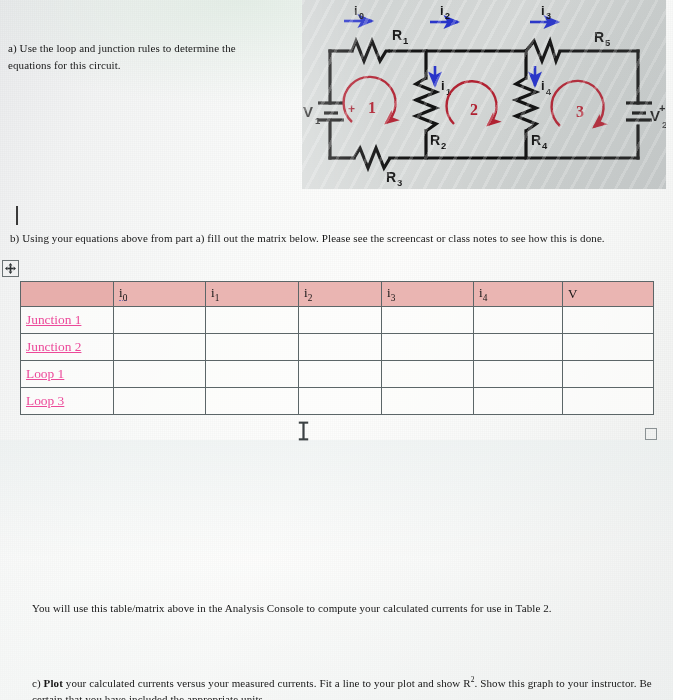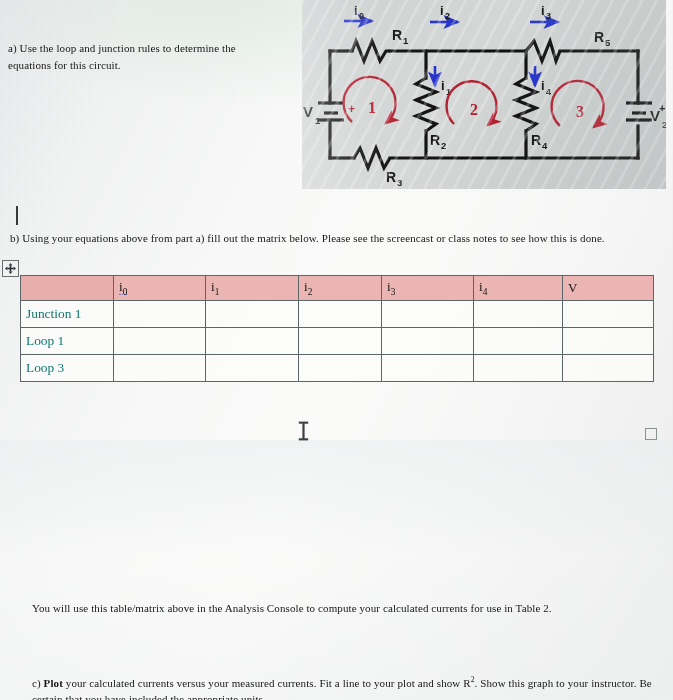--- a/index.html
+++ b/index.html
@@ -97,21 +97,21 @@
     inset: 0;
     background: linear-gradient(90deg, rgba(255,255,255,0.30) 0%, rgba(255,255,255,0.05) 22%, rgba(255,255,255,0.0) 50%, rgba(190,195,195,0.18) 100%);
     pointer-events: none;
     z-index: 4;
   }
   #circuit-svg { position: absolute; left: 0; top: 0; z-index: 2; }
 
   
   #matrix-table {
     position: absolute;
-    left: 20px; top: 275px;
+    left: 20px; top: 281px;
     width: 633px;
     border-collapse: collapse;
     table-layout: fixed;
     font-family: "Liberation Serif", serif;
     font-size: 13px;
     background: rgba(252,252,251,0.55);
   }
   #matrix-table td, #matrix-table th {
     border: 1px solid #5c6668;
     height: 24px;
@@ -121,21 +121,21 @@
     vertical-align: middle;
   }
   #matrix-table thead th {
     background: #eab5b2;
     height: 22px;
     font-size: 13px;
     color: #161616;
   }
   #matrix-table thead th.corner { background: #e7aeab; }
   #matrix-table tbody td { background: rgba(253,253,252,0.5); }
-  #matrix-table tbody td.rowhdr { font-size: 13.4px; color: #0f766e; }
+  #matrix-table tbody td.rowhdr { font-size: 13.4px; color: #ec4899; text-decoration: underline; }
   .hdr-i { font-style: normal; }
   .hdr-i sub { font-size: 0.72em; }
   .sp-underline {
     border-bottom: 1.5px dotted #7b6fb0;
     padding-bottom: 0px;
   }
 
   
   col.c0 { width: 93px; }
   col.c1 { width: 92px; }
@@ -336,20 +336,29 @@
     <tr>
       <td class="rowhdr">Junction 1</td>
       <td></td>
       <td></td>
       <td></td>
       <td></td>
       <td></td>
       <td></td>
     </tr>
     <tr>
+      <td class="rowhdr">Junction 2</td>
+      <td></td>
+      <td></td>
+      <td></td>
+      <td></td>
+      <td></td>
+      <td></td>
+    </tr>
+    <tr>
       <td class="rowhdr">Loop 1</td>
       <td></td>
       <td></td>
       <td></td>
       <td></td>
       <td></td>
       <td></td>
     </tr>
     <tr>
       <td class="rowhdr">Loop 3</td>

